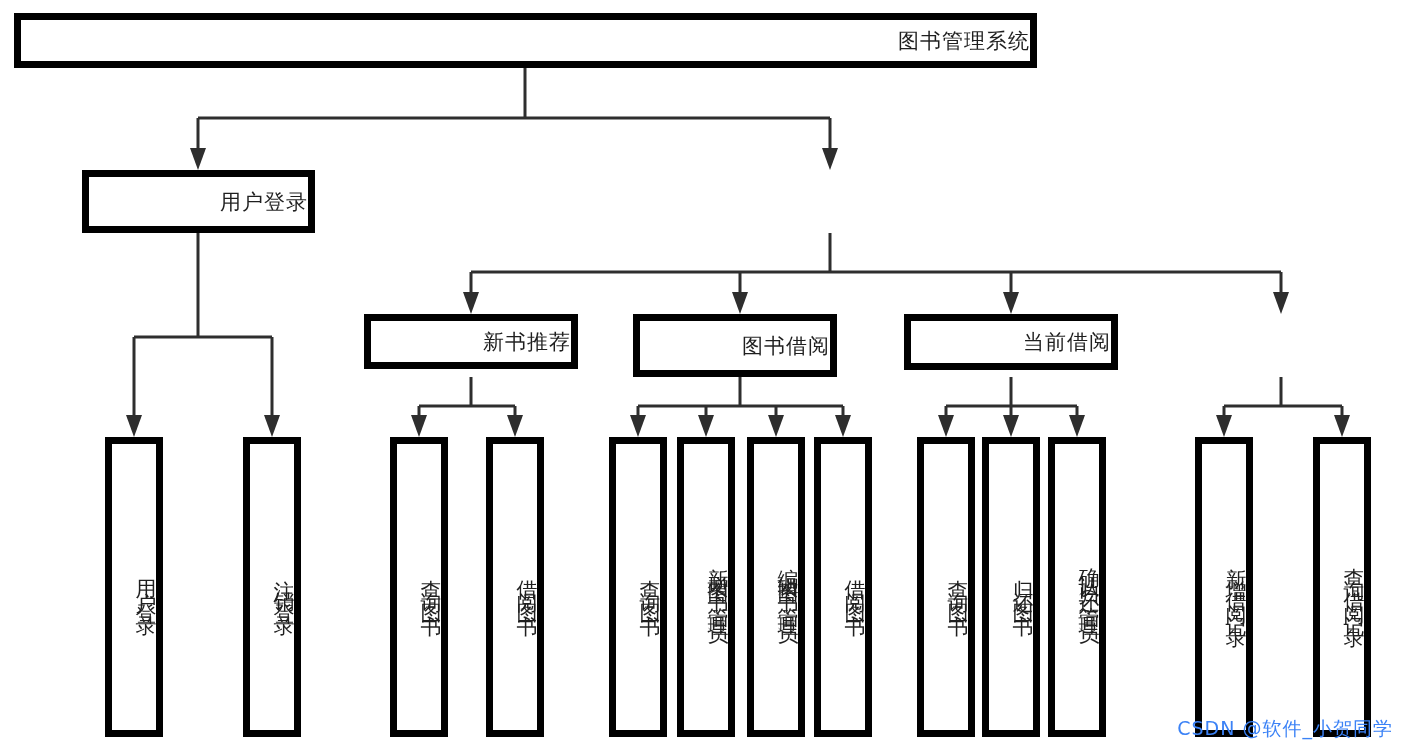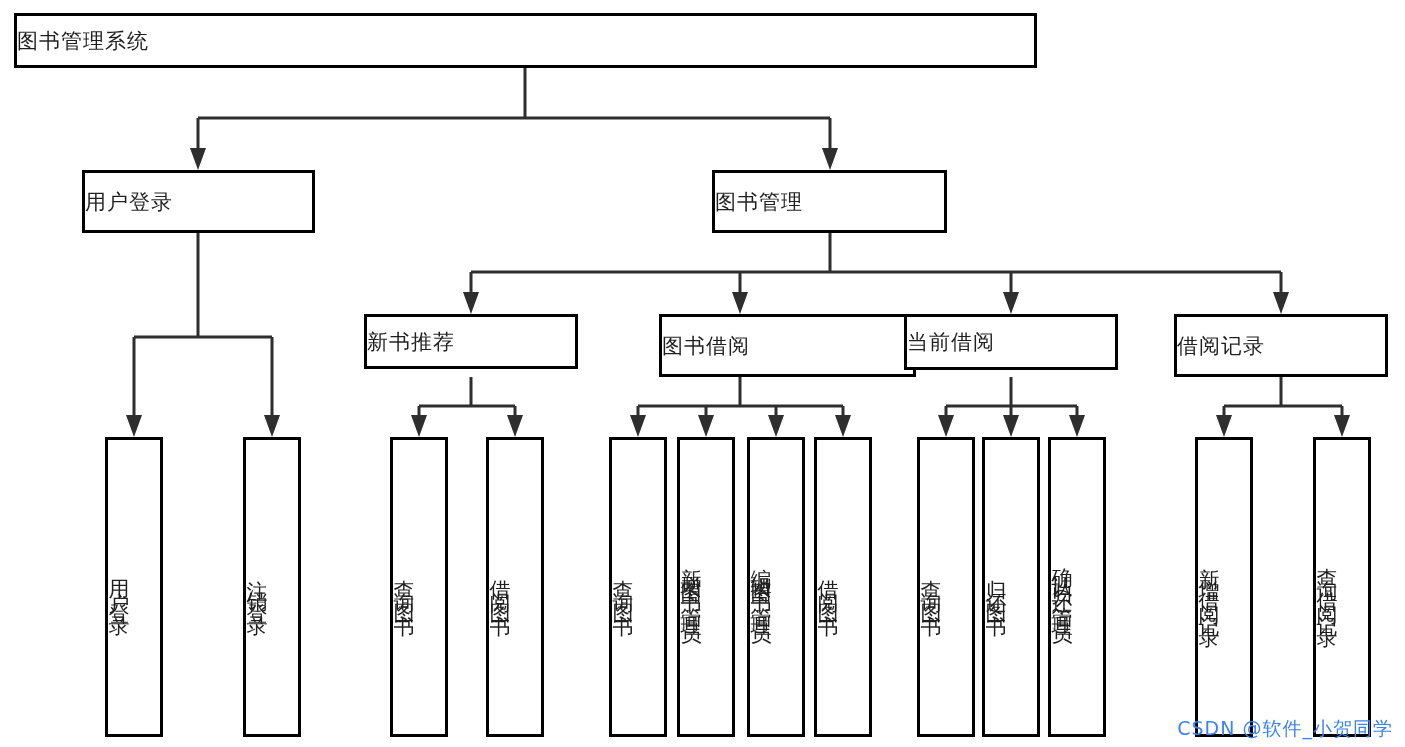--- a/index.html
+++ b/index.html
@@ -8,22 +8,22 @@
     width:1405px;height:747px;
     background:#ffffff;
     font-family:"DejaVu Sans","Liberation Sans",sans-serif;
     overflow:hidden;
   }
   svg.connectors{position:absolute;left:0;top:0;z-index:1;}
   .node{
     position:absolute;
     box-sizing:border-box;
     background:#ffffff;
-    border:3px solid #000000;
-    display:flex;align-items:center;justify-content:flex-start;
+    border:7px solid #000000;
+    display:flex;align-items:center;justify-content:flex-end;
     z-index:2;
   }
   .node span{
     font-size:21px;
     color:#1f1f1f;
     letter-spacing:1px;
     white-space:nowrap;
   }
   .leaf span{
     writing-mode:vertical-rl;
@@ -91,35 +91,29 @@
     </g>
   </svg>
 
   <div class="node" style="left:14px;top:13px;width:1023px;height:55px">
     <span>图书管理系统</span>
   </div>
 
   <div class="node" style="left:82px;top:170px;width:233px;height:63px">
     <span>用户登录</span>
   </div>
-  <div class="node" style="left:712px;top:170px;width:235px;height:63px">
-    <span>图书管理</span>
-  </div>
 
   <div class="node" style="left:364px;top:314px;width:214px;height:55px">
     <span>新书推荐</span>
   </div>
-  <div class="node" style="left:659px;top:314px;width:257px;height:63px">
+  <div class="node" style="left:633px;top:314px;width:204px;height:63px">
     <span>图书借阅</span>
   </div>
   <div class="node" style="left:904px;top:314px;width:214px;height:56px">
     <span>当前借阅</span>
-  </div>
-  <div class="node" style="left:1174px;top:314px;width:214px;height:63px">
-    <span>借阅记录</span>
   </div>
 
   <div class="node leaf" style="left:105px;top:437px;width:58px;height:300px">
     <span>用户登录</span>
   </div>
   <div class="node leaf" style="left:243px;top:437px;width:58px;height:300px">
     <span>注销登录</span>
   </div>
 
   <div class="node leaf" style="left:390px;top:437px;width:58px;height:300px">

